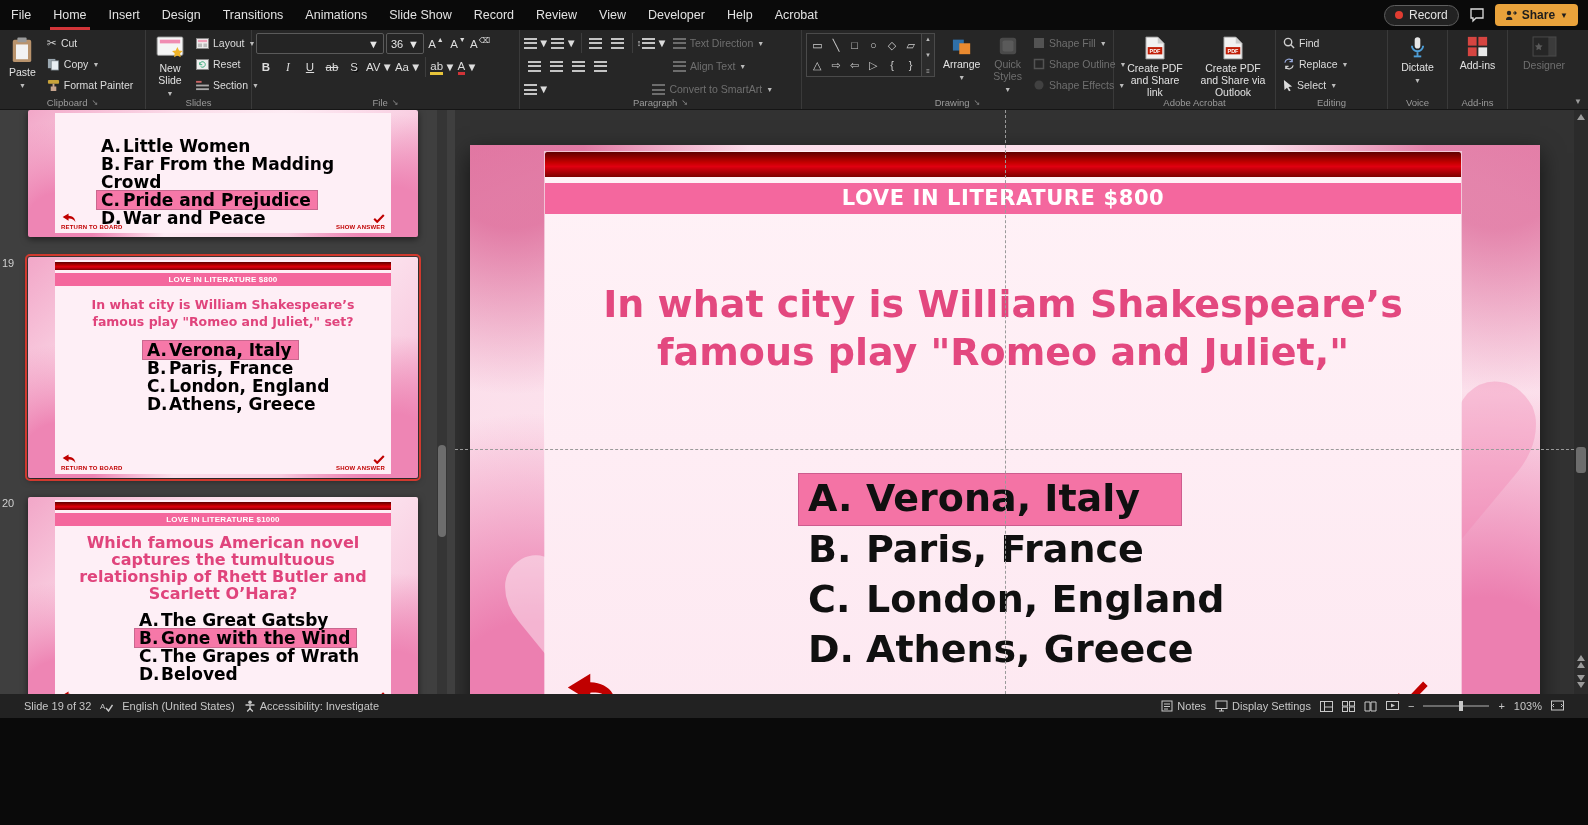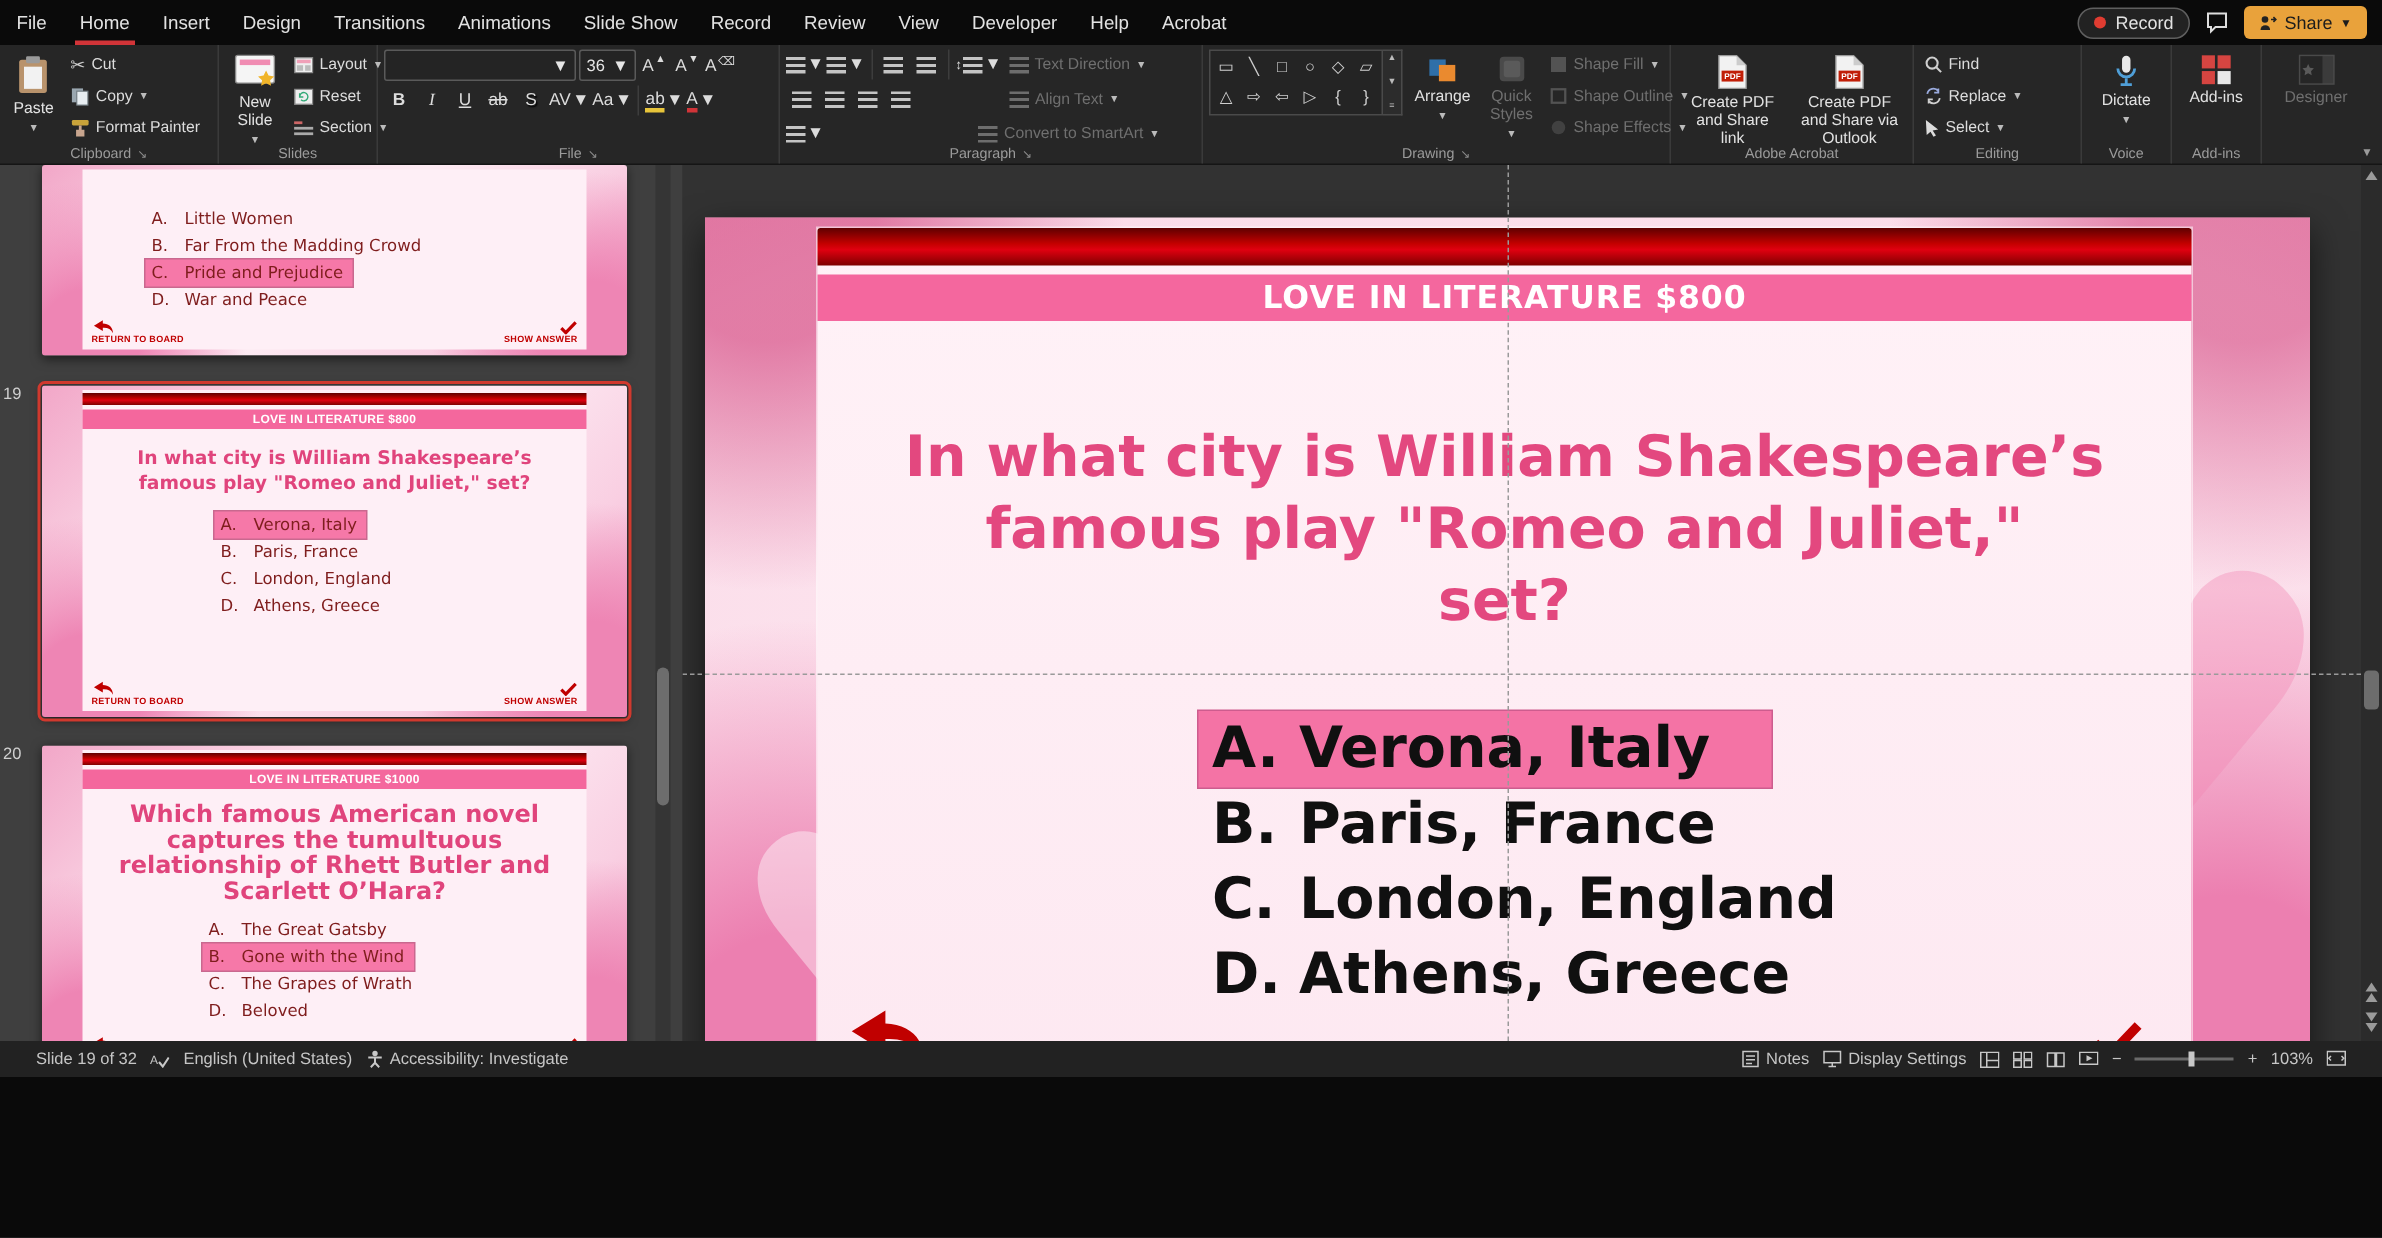--- a/index.html
+++ b/index.html
@@ -7,21 +7,21 @@
 .app{position:relative;width:1588px;height:730px;display:flex;flex-direction:column;}
 
 
 .menubar{height:30px;background:#0a0a0a;display:flex;align-items:stretch;color:#e2e2e2;font-size:12.5px;flex:0 0 auto;}
 .menu-item{padding:0 11px;display:flex;align-items:center;position:relative;cursor:default;}
 .menu-item.active::after{content:"";position:absolute;left:8px;right:8px;bottom:0;height:3px;background:#d13438;}
 .menubar-right{margin-left:auto;display:flex;align-items:center;gap:10px;padding-right:10px;}
 .record-pill{display:flex;align-items:center;gap:6px;border:1px solid #5f5f5f;background:#222;border-radius:12px;height:21px;padding:0 10px;font-size:12px;}
 .rec-dot{width:8px;height:8px;border-radius:50%;background:#e03c31;display:inline-block;}
 .comment-btn{display:flex;align-items:center;}
-.share-btn{display:flex;align-items:center;gap:5px;background:#e9a23b;color:#1d1d1d;font-size:12px;font-weight:normal;height:22px;padding:0 10px;border-radius:4px;}
+.share-btn{display:flex;align-items:center;gap:5px;background:#e9a23b;color:#1d1d1d;font-size:12px;font-weight:bold;height:22px;padding:0 10px;border-radius:4px;}
 .share-btn .chev{font-size:8px;}
 
 
 .ribbon{height:80px;background:#262626;display:flex;align-items:stretch;flex:0 0 auto;border-bottom:1px solid #151515;position:relative;}
 .rgroup{position:relative;display:flex;flex-direction:column;border-right:1px solid #3a3a3a;padding:3px 4px 14px;flex:0 0 auto;}
 .rg-label{position:absolute;left:0;right:0;bottom:1px;text-align:center;font-size:9.5px;color:#9b9b9b;display:flex;align-items:center;justify-content:center;gap:4px;}
 .launcher{font-size:8px;color:#8a8a8a;}
 .rg-body{display:flex;gap:3px;flex:1;align-items:flex-start;}
 .bigbtn{display:flex;flex-direction:column;align-items:center;justify-content:flex-start;gap:2px;padding:3px 5px;color:#e2e2e2;font-size:10.5px;border-radius:3px;text-align:center;line-height:12px;}
 .bigbtn .chev,.smallbtn .chev{font-size:7px;color:#bbb;}
@@ -44,21 +44,21 @@
 
 .thumbs{width:455px;background:#3f3f3f;position:relative;flex:0 0 auto;overflow:hidden;}
 .thumb-num{position:absolute;left:2px;font-size:11px;color:#cfcfcf;}
 .mini-slide{position:absolute;left:28px;width:390px;border-radius:2px;box-shadow:0 2px 7px rgba(0,0,0,.55);overflow:hidden;
 background:radial-gradient(circle at 8% 92%, #ee85b4 0 9%, transparent 28%),radial-gradient(circle at 94% 88%, #ee85b4 0 9%, transparent 28%),linear-gradient(135deg,#f2a7c8,#fbdce9 30%,#fdebf3 50%,#f9cfe2 75%,#ef9cc2 100%);}
 .mini-slide.selected{outline:2px solid #d0392e;outline-offset:1px;}
 .mini-inner{position:absolute;left:27px;right:27px;top:3px;bottom:4px;background:#feeff6;}
 .mini-redbar{height:8px;background:linear-gradient(180deg,#5f0000 0%,#c40000 45%,#e00010 60%,#7e0000 100%);margin:2px 0 0;}
 .mini-band{height:13px;margin-top:3px;background:#f4679d;color:#fff;font-size:8px;font-weight:bold;text-align:center;line-height:13px;letter-spacing:.2px;}
 .mini-q{color:#e0447c;font-weight:bold;font-size:12.5px;text-align:center;margin:10px 10px 0;line-height:17px;font-family:"DejaVu Sans",sans-serif;}
-.mini-opts{margin-top:11px;font-size:11px;font-weight:normal;color:#7f1d1d;line-height:18px;font-family:"DejaVu Sans",sans-serif;}
+.mini-opts{margin-top:11px;font-size:17px;font-weight:bold;color:#000000;line-height:18px;font-family:"DejaVu Sans",sans-serif;}
 .mopt{display:table;padding:0 6px 0 4px;}
 .mopt .ml{display:inline-block;width:22px;}
 .mopt.mhl{background:#f678a8;box-shadow:0 0 0 1px #c9688f;}
 .mini-footer{position:absolute;left:6px;right:6px;bottom:3px;display:flex;justify-content:space-between;align-items:flex-end;}
 .mf{display:flex;flex-direction:column;align-items:flex-start;gap:1px;}
 .mf.right{align-items:flex-end;}
 .mf-label{font-size:6px;font-weight:bold;color:#c00000;letter-spacing:.2px;}
 
 
 .editor{flex:1;position:relative;background:#323232;overflow:hidden;}
@@ -690,21 +690,20 @@
       <div class="slide-canvas">
         <span class="heart h1">♥</span>
         <span class="heart h2">♥</span>
         <span class="heart h3">♥</span>
         <div class="slide-panel">
           <div class="slide-redbar"></div>
           <div class="slide-band"><span>LOVE IN LITERATURE $800</span></div>
           <div class="slide-question">
             <div>In what city is William Shakespeare’s</div>
             <div>famous play "Romeo and Juliet,"</div>
-            <div>set?</div>
           </div>
           <div class="slide-options">
             <div class="opt hl">
                 <span class="ol">A.</span>
                 <span>Verona, Italy</span>
               </div>
             <div class="opt">
                 <span class="ol">B.</span>
                 <span>Paris, France</span>
               </div>

